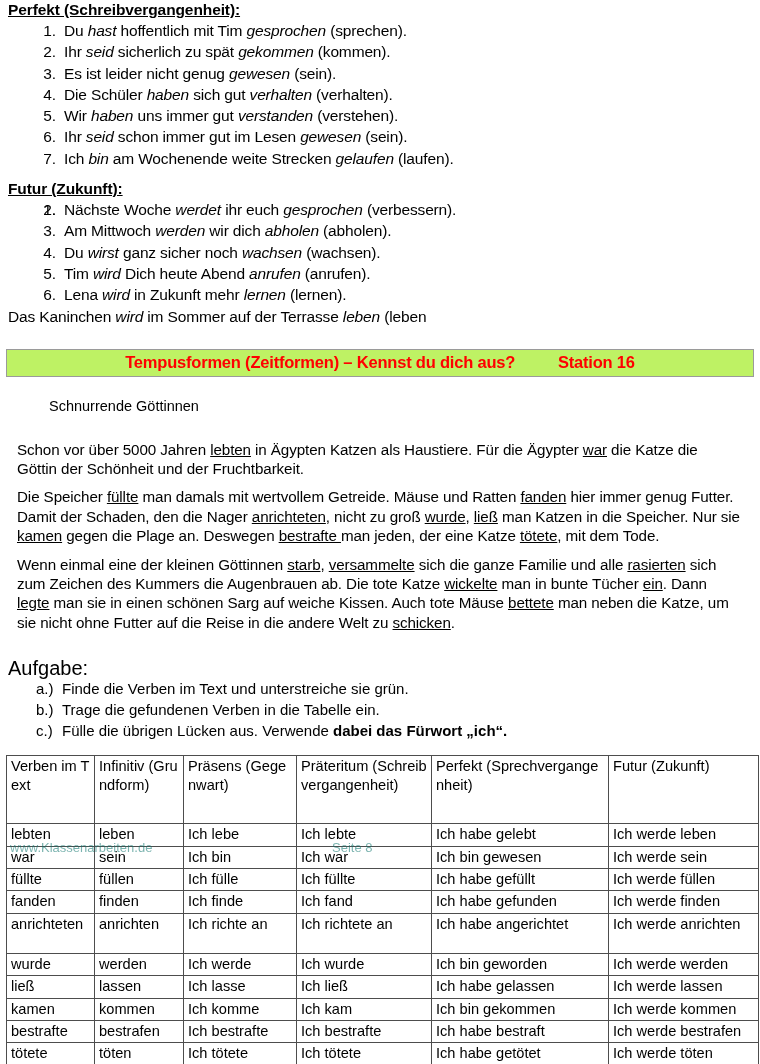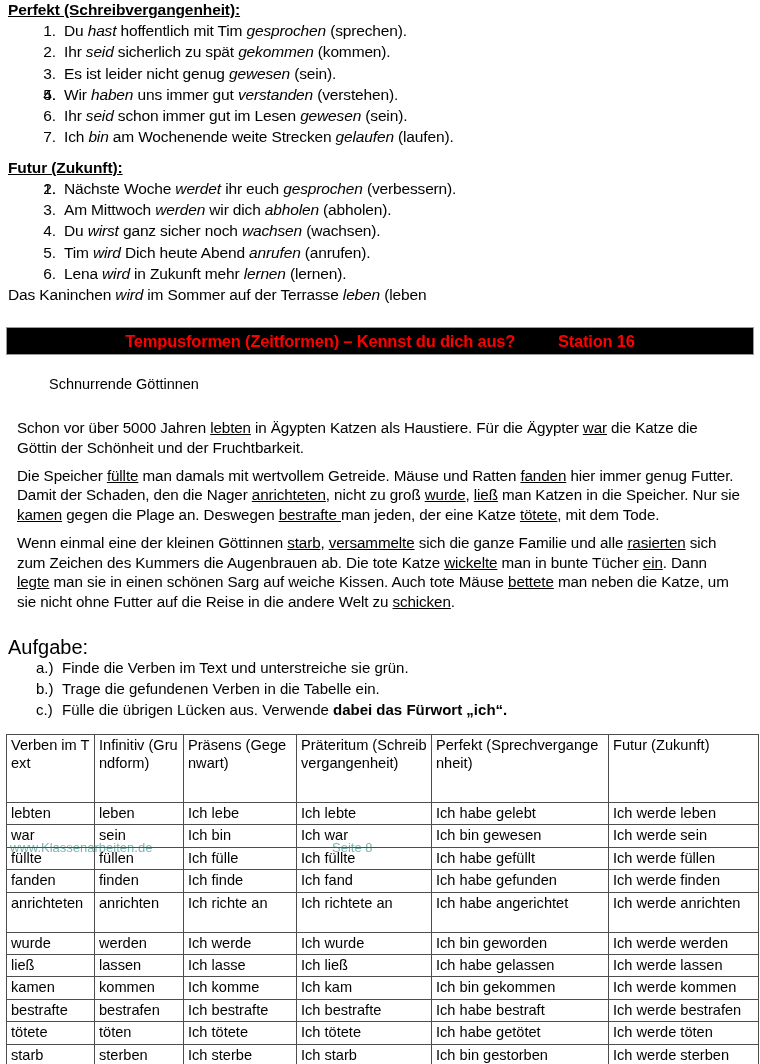--- a/index.html
+++ b/index.html
@@ -51,21 +51,21 @@
     line-height: 21px;
     padding-left: 8px;
     white-space: nowrap;
     letter-spacing: -0.15px;
   }
 
   
   .banner {
     margin: 22px 6px 0 6px;
     border: 1.5px solid #9a9a9a;
-    background: #000000;
+    background: #bef264;
     height: 28px;
     display: flex;
     align-items: center;
     justify-content: center;
     padding: 0 6px;
   }
   .banner-inner {
     color: #ff0000;
     font-weight: bold;
     font-size: 16.5px;
@@ -156,21 +156,21 @@
 <body>
 
 <div class="page">
 
   <div>
     <div class="sec-heading">Perfekt (Schreibvergangenheit):</div>
     <ul class="numlist" id="perfekt-list">
         <li><span class="num">1.</span><span class="txt"><span>Du </span><span class="it">hast</span><span> hoffentlich mit Tim </span><span class="it">gesprochen</span><span> (sprechen).</span></span></li>
         <li><span class="num">2.</span><span class="txt"><span>Ihr </span><span class="it">seid</span><span> sicherlich zu spät </span><span class="it">gekommen</span><span> (kommen).</span></span></li>
         <li><span class="num">3.</span><span class="txt"><span>Es ist leider nicht genug </span><span class="it">gewesen</span><span> (sein).</span></span></li>
-        <li><span class="num">4.</span></li>
+        <li><span class="num">4.</span><span class="txt"><span>Die Schüler </span><span class="it">haben</span><span> sich gut </span><span class="it">verhalten</span><span> (verhalten).</span></span></li>
         <li><span class="num">5.</span><span class="txt"><span>Wir </span><span class="it">haben</span><span> uns immer gut </span><span class="it">verstanden</span><span> (verstehen).</span></span></li>
         <li><span class="num">6.</span><span class="txt"><span>Ihr </span><span class="it">seid</span><span> schon immer gut im Lesen </span><span class="it">gewesen</span><span> (sein).</span></span></li>
         <li><span class="num">7.</span><span class="txt"><span>Ich </span><span class="it">bin</span><span> am Wochenende weite Strecken </span><span class="it">gelaufen</span><span> (laufen).</span></span></li>
       </ul>
   </div>
 
   <div class="spacer-sm"></div>
 
   <div>
     <div class="sec-heading">Futur (Zukunft):</div>

